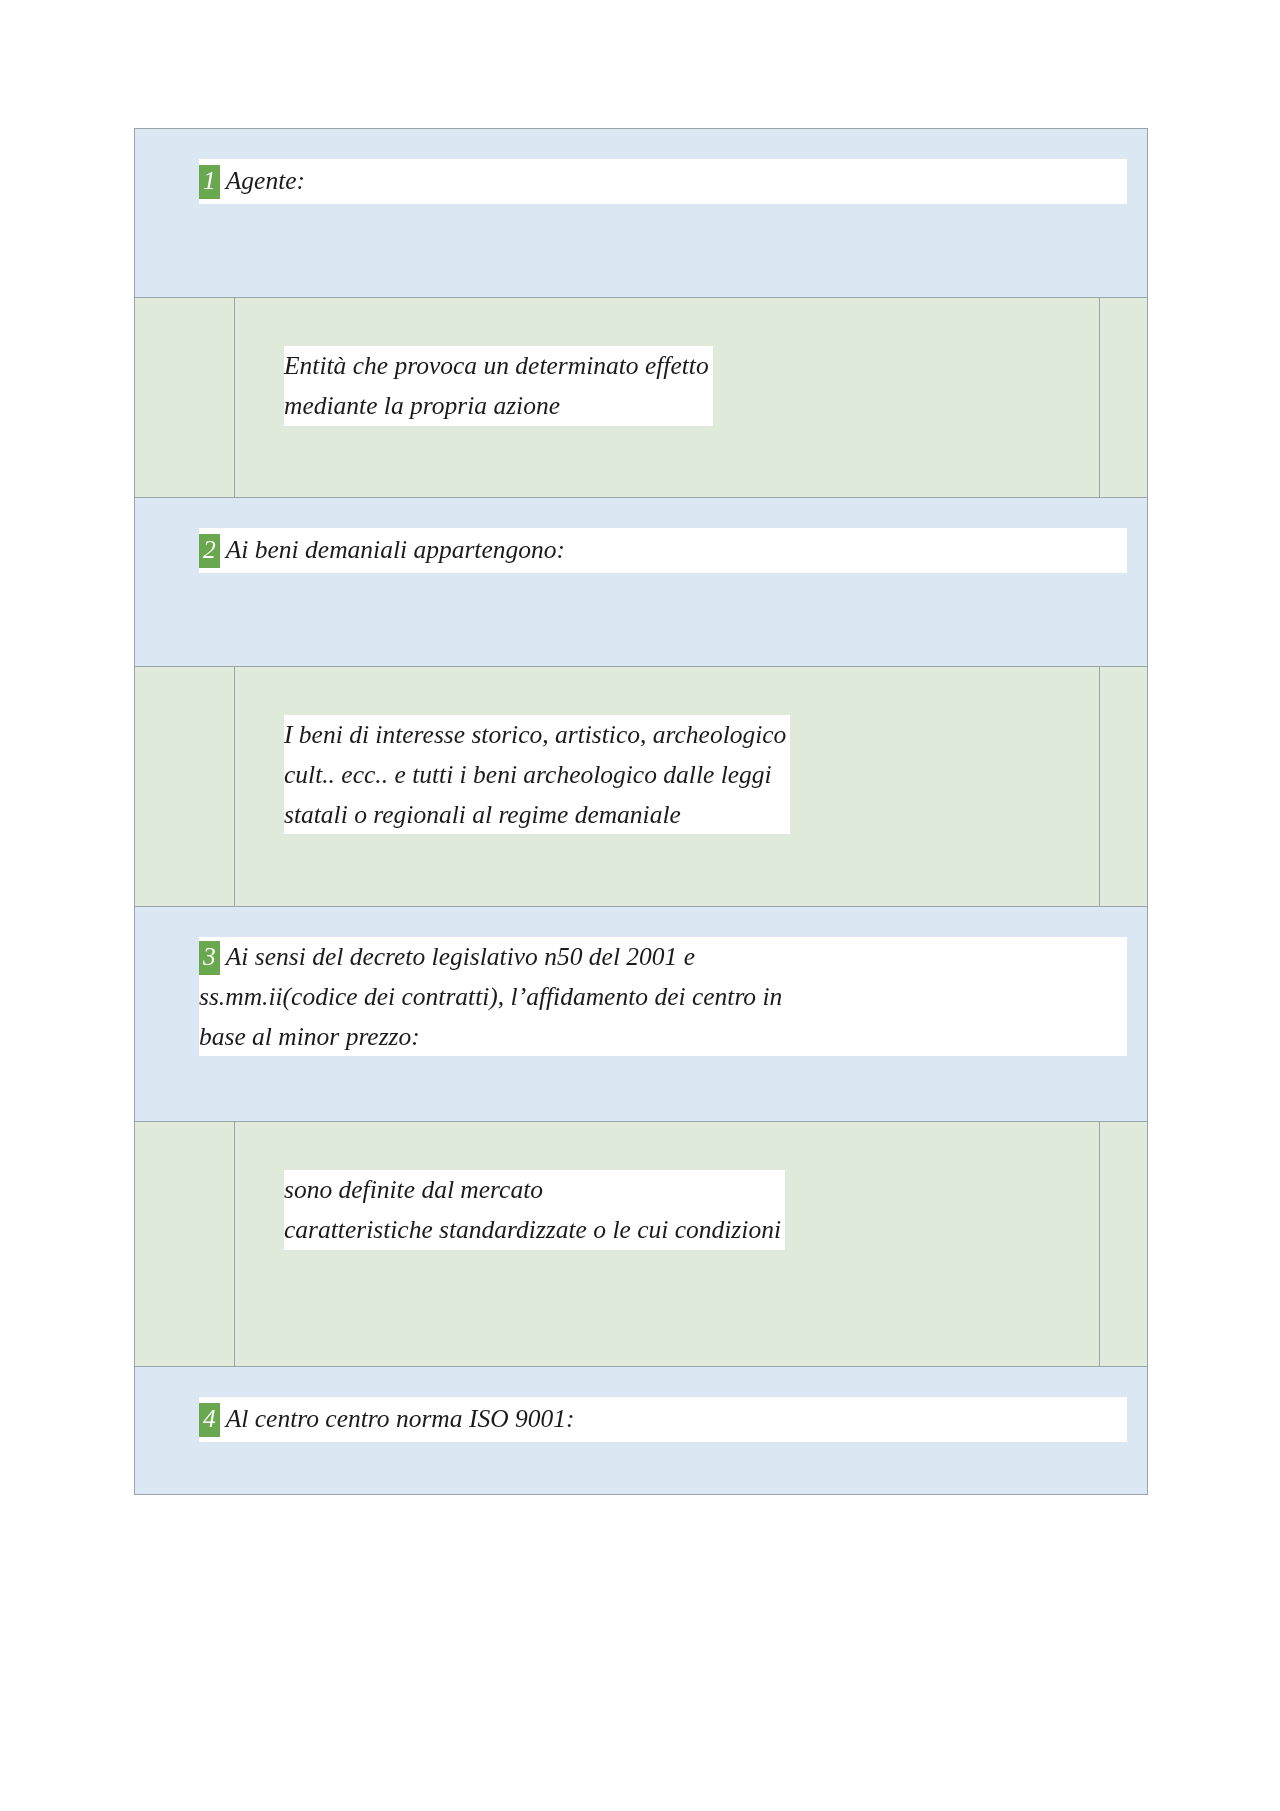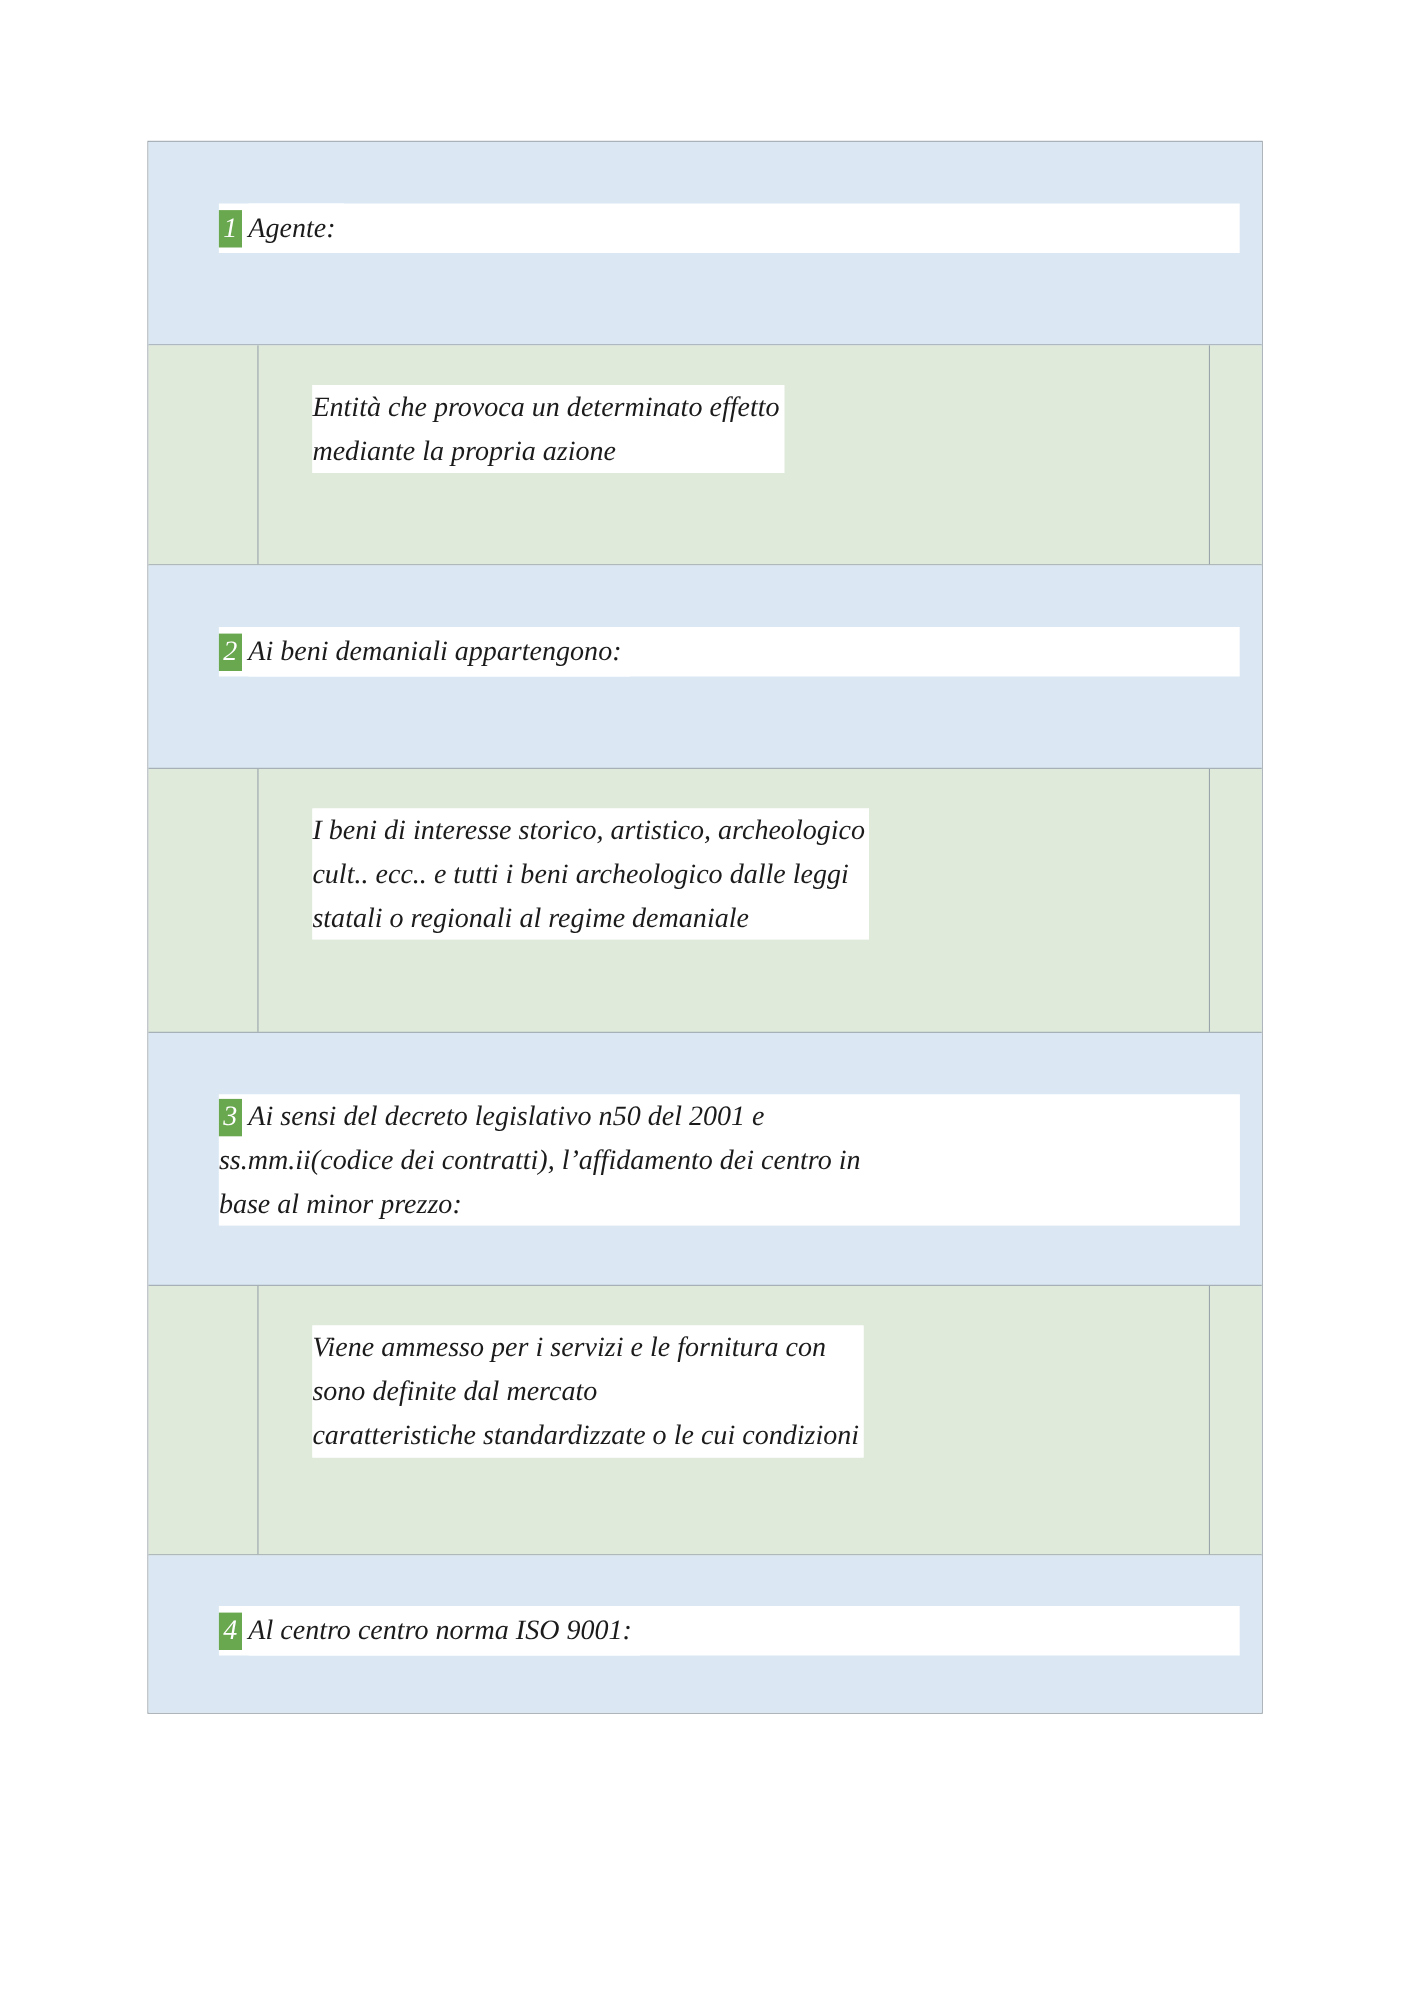--- a/index.html
+++ b/index.html
@@ -42,24 +42,23 @@
   .row-a {
     background: #dfeadb;
     border-bottom: 1px solid #9aa4ab;
   }
   .row-last {
     border-bottom: none;
   }
   
   .q-cell {
     flex: 1 1 auto;
-    padding: 40px 20px 54px 64px;
+    padding: 30px 20px 54px 64px;
     box-sizing: border-box;
     min-height: 168px;
-    margin-top: 16px;
   }
   .q-text {
     display: inline-block;
     background: #ffffff;
     font-style: italic;
     font-size: 25.5px;
     line-height: 1.48;
     color: #1b1b1b;
     padding: 3px 8px 4px 0;
     box-decoration-break: clone;
@@ -77,21 +76,21 @@
     margin-right: 6px;
   }
   
   .a-gutter-left {
     flex: 0 0 100px;
     border-right: 1px solid #9aa4ab;
     box-sizing: border-box;
   }
   .a-main {
     flex: 1 1 auto;
-    padding: 36px 24px 60px 49px;
+    padding: 48px 24px 60px 49px;
     box-sizing: border-box;
   }
   .a-gutter-right {
     flex: 0 0 48px;
     border-left: 1px solid #9aa4ab;
     box-sizing: border-box;
   }
   .a-wrap {
     background: #ffffff;
     display: inline-block;
@@ -182,21 +181,20 @@
           <span class="q-line">ss.mm.ii(codice dei contratti), l’affidamento dei centro in</span>
           <span class="q-line">base al minor prezzo:</span>
         </div>
       </div>
     </div>
 
     <div class="row row-a h6">
       <div class="a-gutter-left"></div>
       <div class="a-main">
         <span class="a-wrap">
-          <span class="a-line">Viene ammesso per i servizi e le fornitura con</span>
           <span class="a-line">sono definite dal mercato</span>
           <span class="a-line">caratteristiche standardizzate o le cui condizioni</span>
         </span>
       </div>
       <div class="a-gutter-right"></div>
     </div>
 
     <div class="row row-q h7 row-last">
       <div class="q-cell" style="padding-top:30px;padding-bottom:34px;min-height:127px;">
         <div class="q-row-inner">

